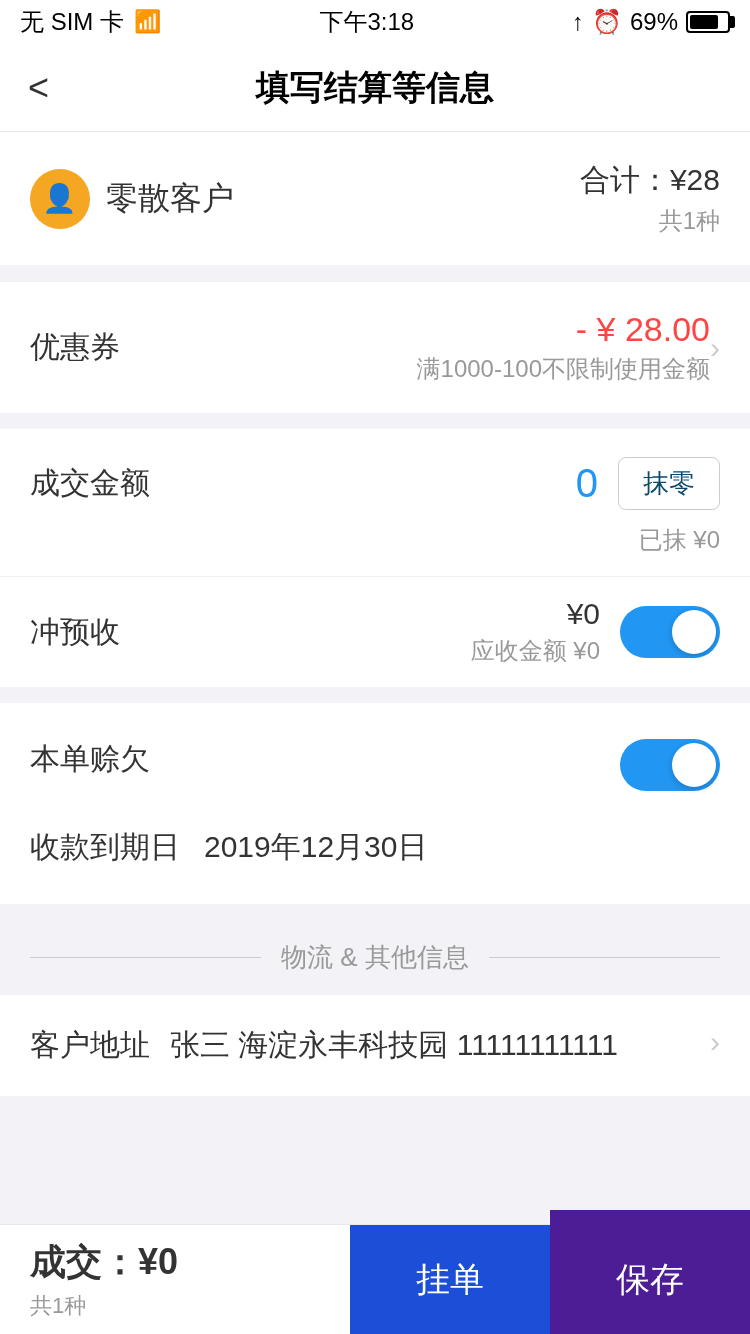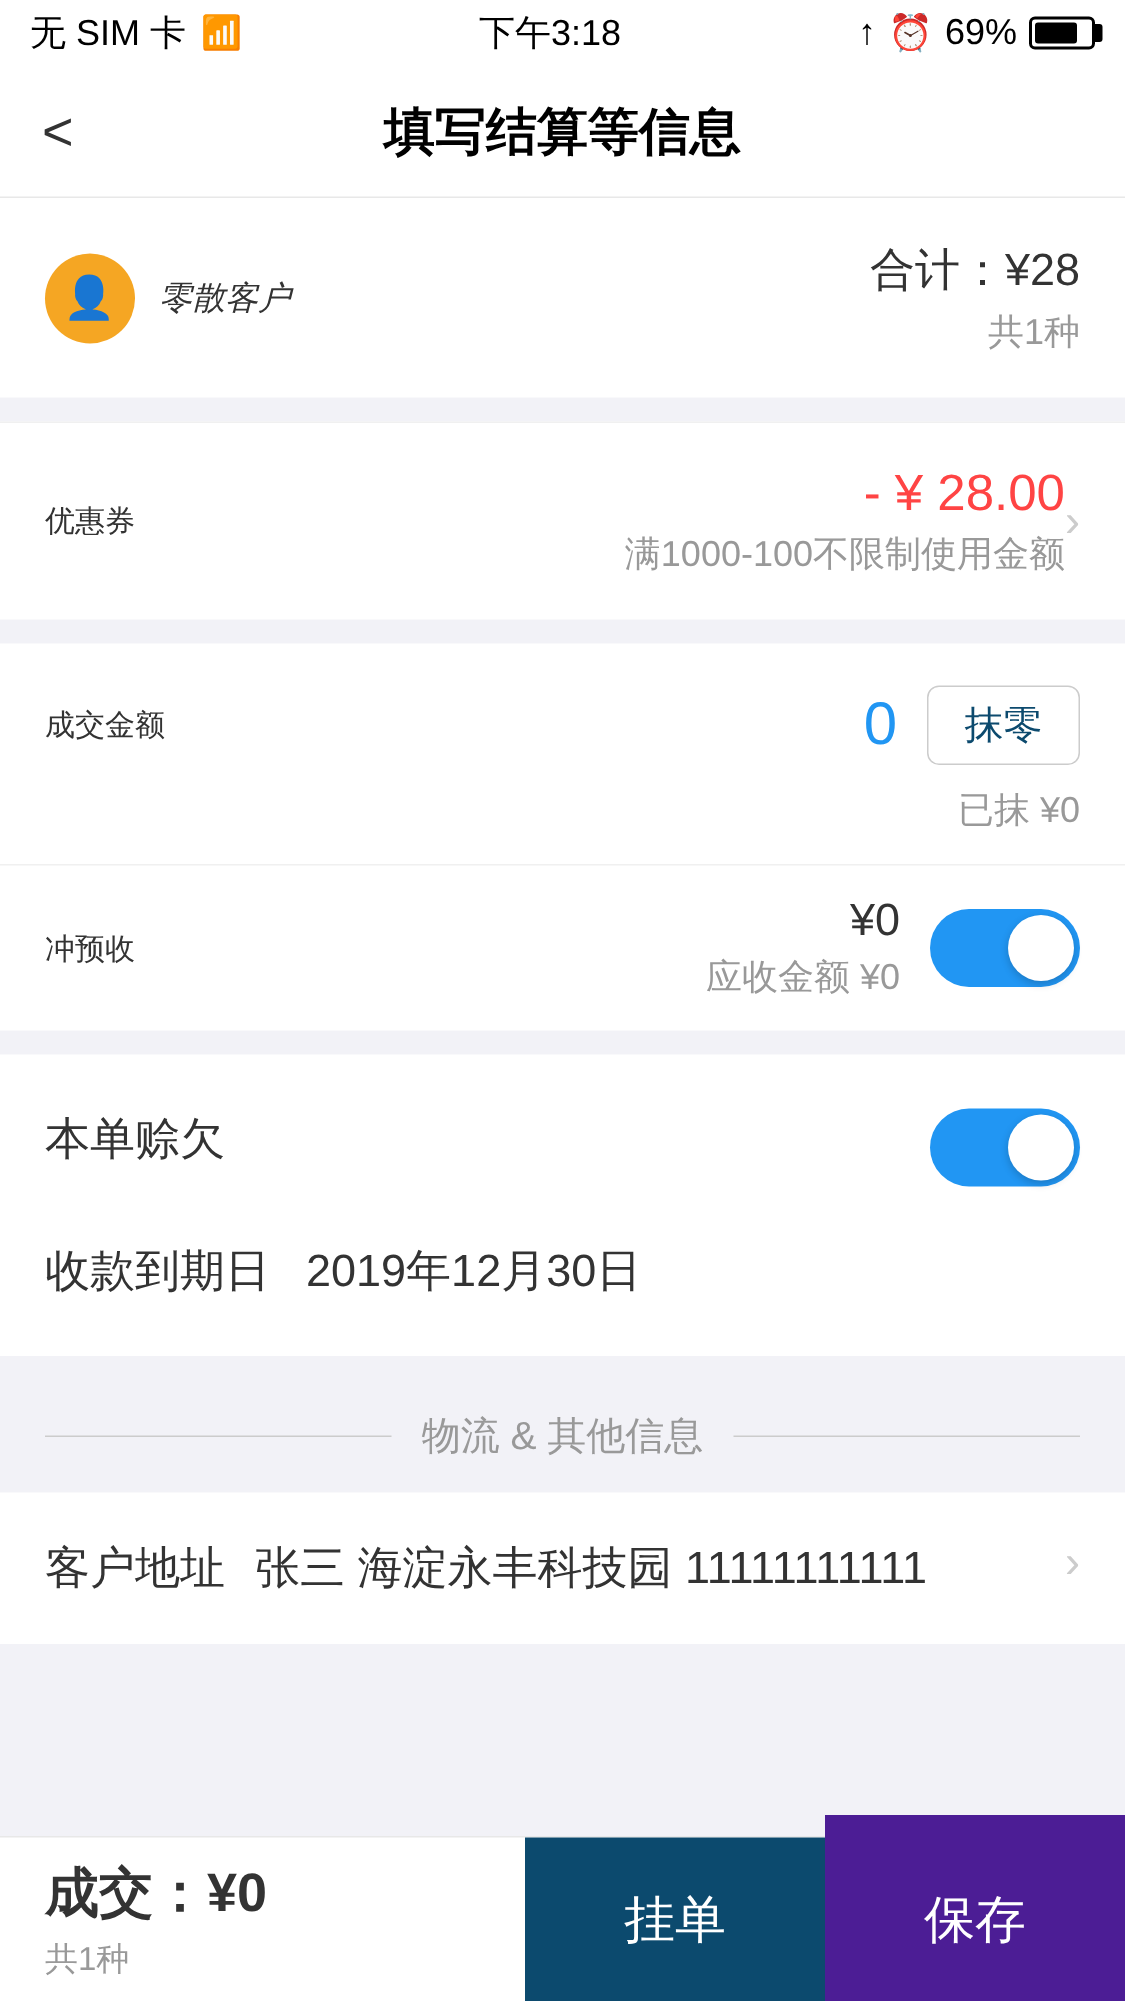--- a/index.html
+++ b/index.html
@@ -100,23 +100,22 @@
     }
     .customer-avatar {
       width: 60px; height: 60px;
       background: #f5a623;
       border-radius: 50%;
       display: flex; align-items: center; justify-content: center;
       font-size: 28px;
       color: #fff;
     }
     .customer-name {
-      font-size: 22px;
-      color: #333;
-      font-style: italic;
+      font-size: 32px;
+      color: #333;
     }
     .customer-right {
       text-align: right;
     }
     .customer-total {
       font-size: 30px;
       color: #333;
     }
     .customer-count {
       font-size: 24px;
@@ -126,21 +125,21 @@
 
     
     .row-item {
       display: flex;
       align-items: center;
       justify-content: space-between;
       padding: 28px 30px;
       border-top: 1px solid #f0f0f0;
     }
     .row-label {
-      font-size: 20px;
+      font-size: 30px;
       color: #333;
     }
     .row-right {
       display: flex;
       align-items: center;
       gap: 0;
     }
     .row-value {
       text-align: right;
     }
@@ -338,21 +337,21 @@
       margin-top: 4px;
     }
     .bottom-trade span {
       font-size: 36px;
       font-weight: 600;
       color: #333;
     }
     .btn-hold {
       width: 200px;
       height: 110px;
-      background: #0c4a6e;
+      background: #1d4ed8;
       display: flex;
       align-items: center;
       justify-content: center;
       font-size: 34px;
       color: #fff;
       font-weight: 500;
       cursor: pointer;
     }
     .btn-save {
       width: 200px;

